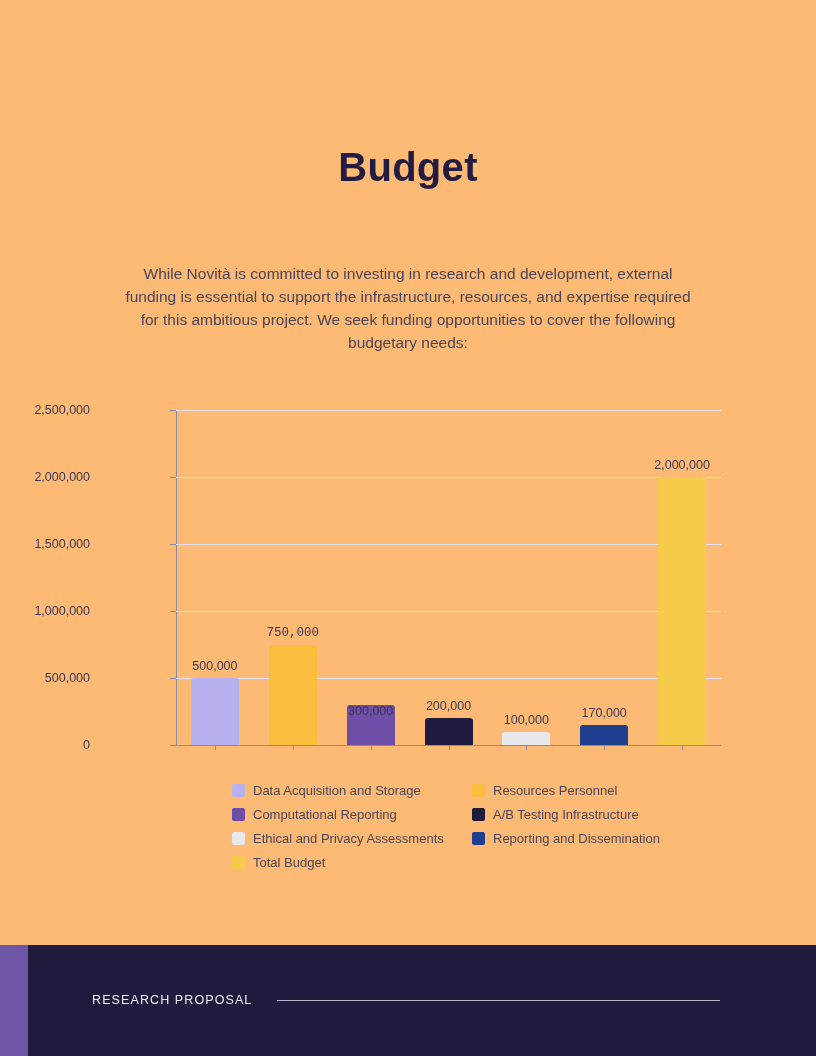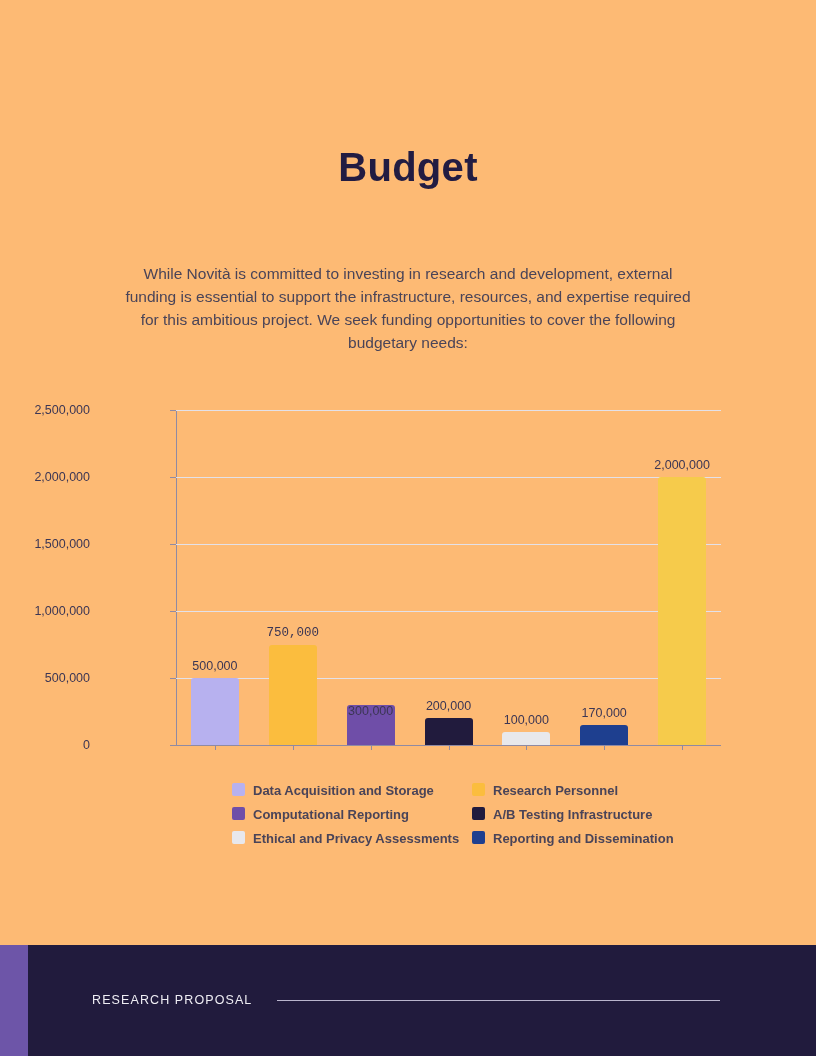--- a/index.html
+++ b/index.html
@@ -128,24 +128,24 @@
     top: 778px;
     left: 232px;
     width: 460px;
     display: grid;
     grid-template-columns: 240px 220px;
     grid-auto-rows: 24px;
     align-items: center;
   }
   .legend-item {
     display: flex;
+    align-items: center;
     gap: 8px;
     font-size: 13px;
     color: #4a4458;
-    font-weight: bold;
   }
   .legend-swatch {
     width: 13px;
     height: 13px;
     border-radius: 2px;
     flex: 0 0 auto;
   }
 
   
   .footer {
@@ -242,37 +242,41 @@
       </div>
   </div>
 
   <div class="legend" id="legend">
       <div class="legend-item">
         <span class="legend-swatch" style="background: rgb(183, 177, 239);"></span>
         <span>Data Acquisition and Storage</span>
       </div>
       <div class="legend-item">
         <span class="legend-swatch" style="background: rgb(251, 189, 62);"></span>
-        <span>Research Personnel</span>
+        <span>Resources Personnel</span>
       </div>
       <div class="legend-item">
         <span class="legend-swatch" style="background: rgb(111, 78, 168);"></span>
         <span>Computational Reporting</span>
       </div>
       <div class="legend-item">
         <span class="legend-swatch" style="background: rgb(33, 27, 61);"></span>
         <span>A/B Testing Infrastructure</span>
       </div>
       <div class="legend-item">
         <span class="legend-swatch" style="background: rgb(232, 232, 236);"></span>
         <span>Ethical and Privacy Assessments</span>
       </div>
       <div class="legend-item">
         <span class="legend-swatch" style="background: rgb(30, 63, 143);"></span>
         <span>Reporting and Dissemination</span>
+      </div>
+      <div class="legend-item">
+        <span class="legend-swatch" style="background: rgb(246, 203, 75);"></span>
+        <span>Total Budget</span>
       </div>
     </div>
 
   <div class="footer">
     <div class="footer-accent"></div>
     <div class="footer-text">RESEARCH PROPOSAL</div>
     <div class="footer-rule"></div>
   </div>
 
 </div>

